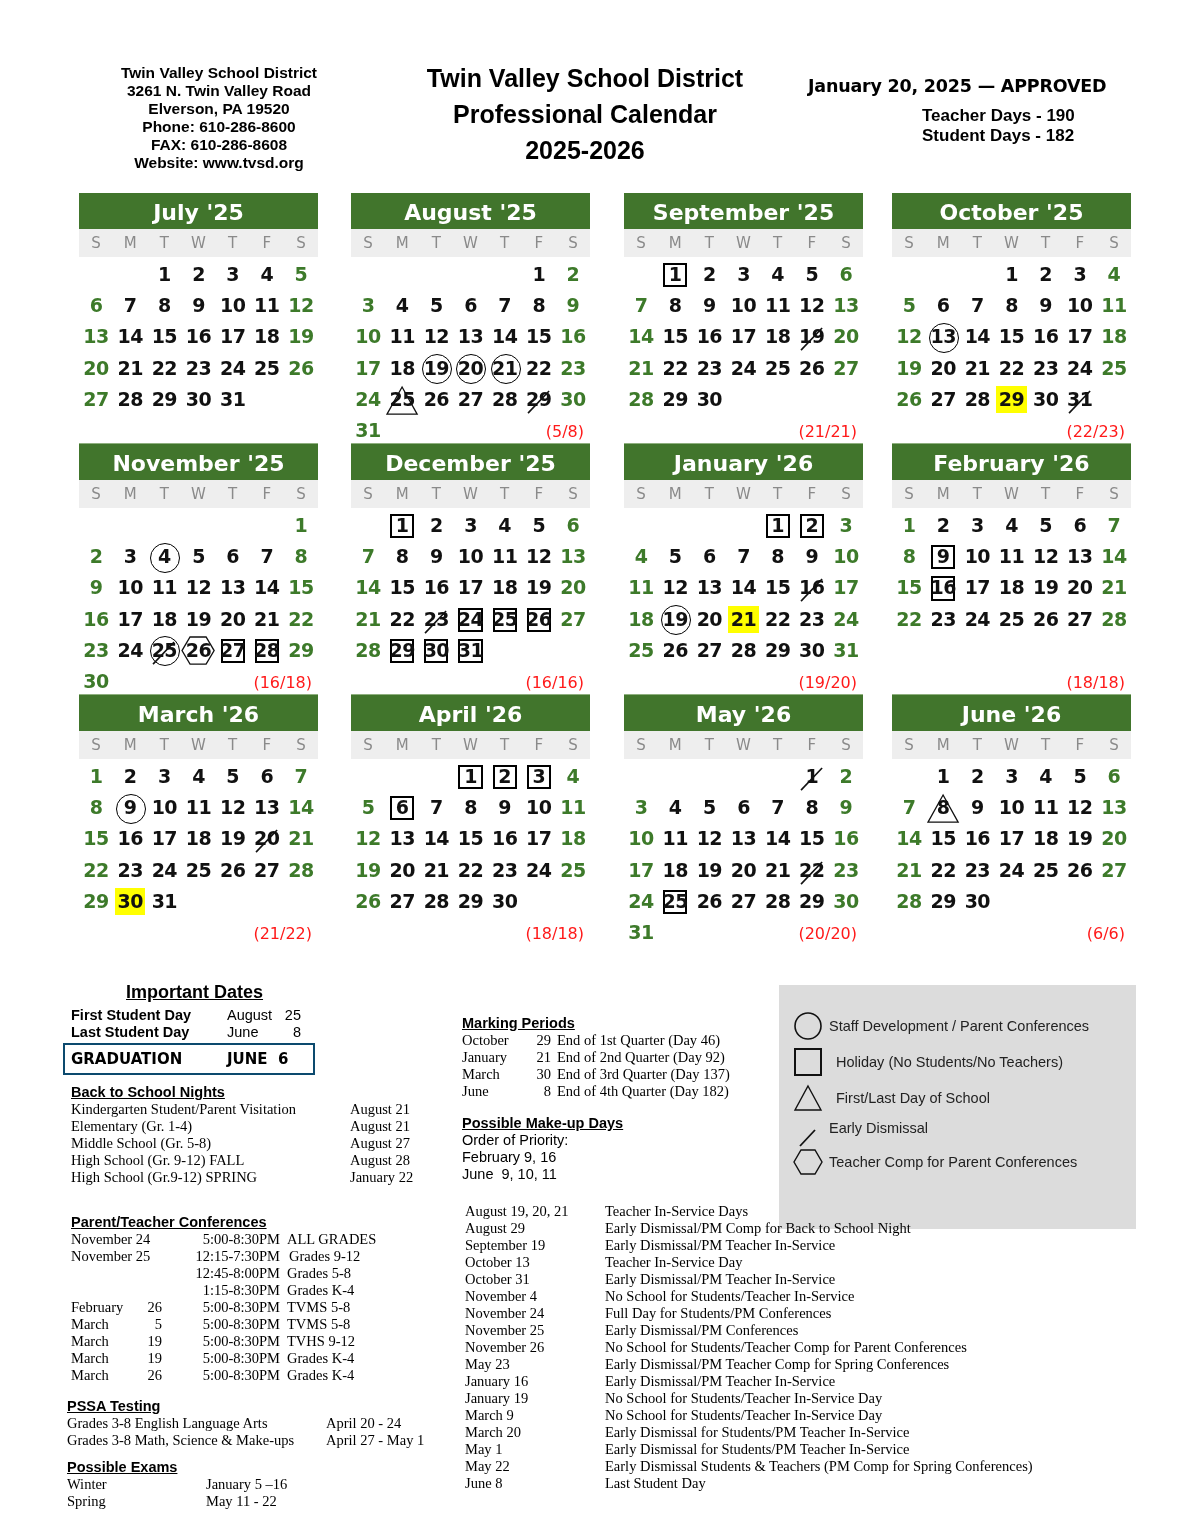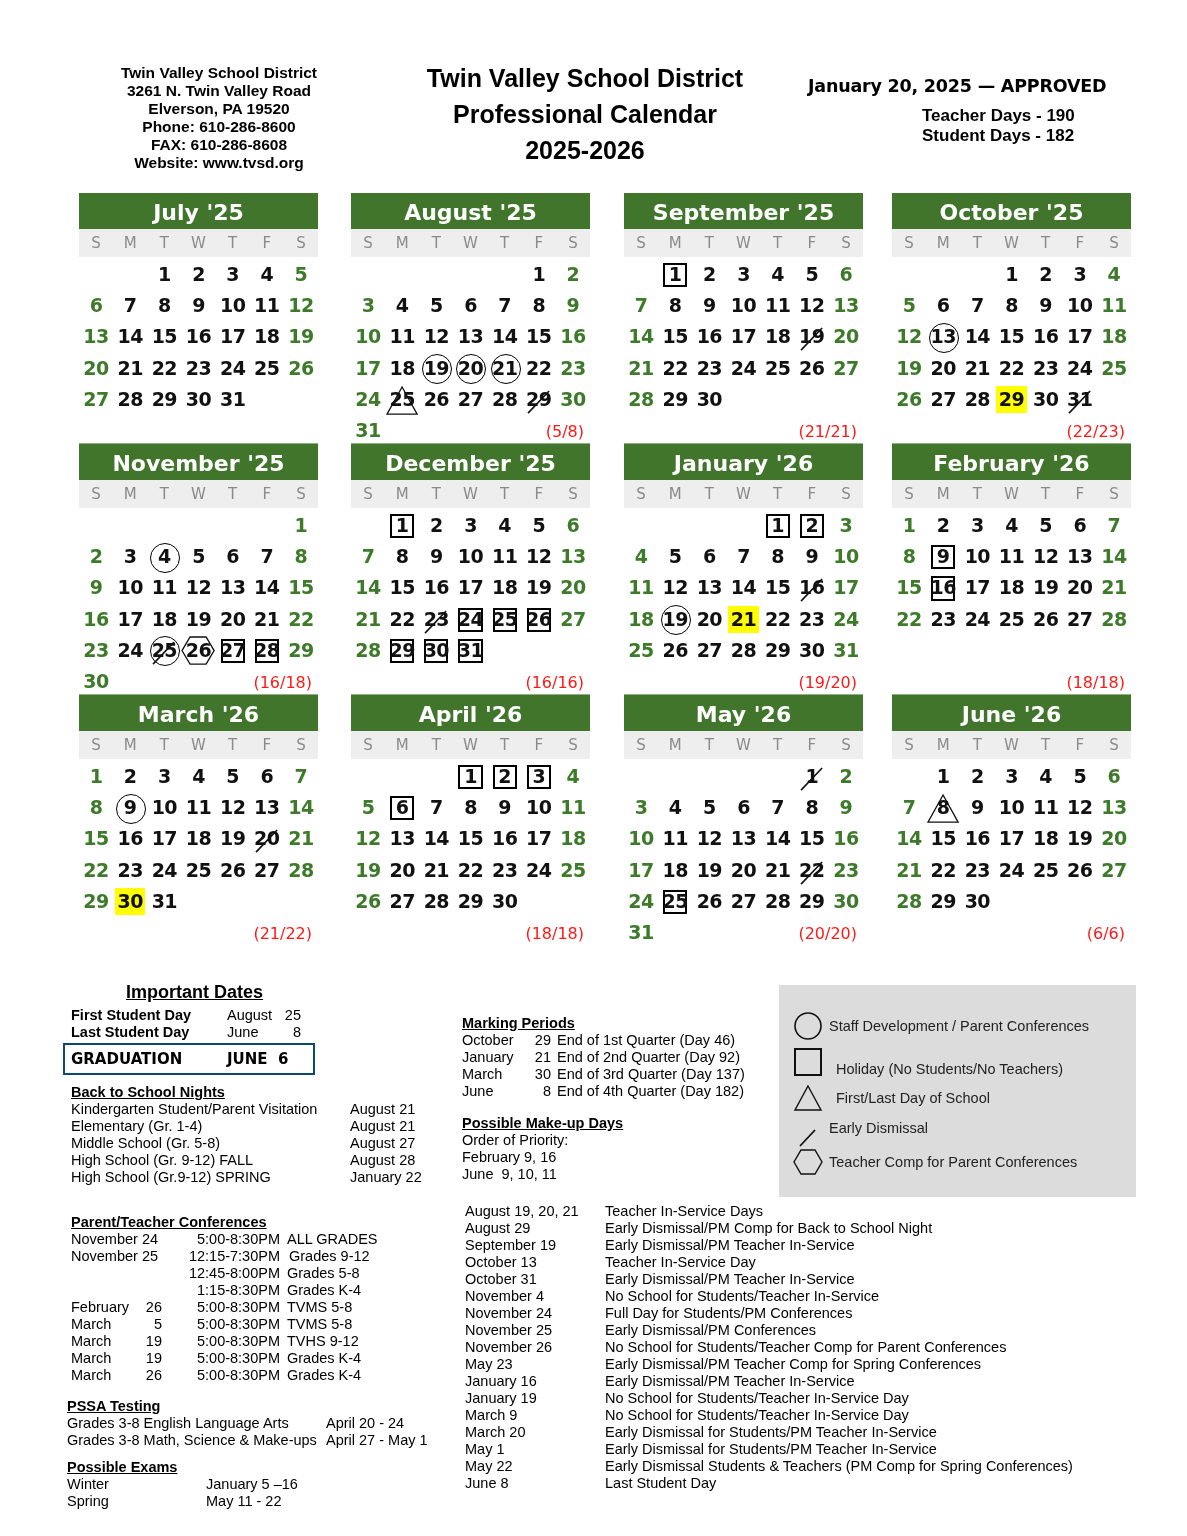--- a/index.html
+++ b/index.html
@@ -30,23 +30,23 @@
   .imp-table { position: absolute; left: 71px; top: 1007px; font-size: 14.5px; font-weight: bold; line-height: 17px; }
   .imp-table .row { display: flex; }
   .imp-table .lbl { width: 156px; }
   .imp-table .val { font-weight: normal; width: 50px; }
   .imp-table .n { font-weight: normal; width: 24px; text-align: right; }
   .grad-box { position: absolute; left: 63px; top: 1043px; width: 252px; height: 32px; border: 2px solid #0c4a6e; font-family: "DejaVu Sans", sans-serif; font-weight: bold; font-size: 15px; line-height: 28px; padding-left: 6px; display: flex; }
   .grad-box .g1 { width: 156px; }
 
   .sec-title { font-weight: bold; font-size: 14.5px; text-decoration: underline; line-height: 17px; }
   .sec { position: absolute; font-size: 14.5px; line-height: 17px; }
-  .sec .row { display: flex; white-space: nowrap; }
-
-  .legend { position: absolute; left: 779px; top: 985px; width: 357px; height: 212px; background: #dcdcdc; }
+  .sec .row { display: flex; white-space: nowrap; font-family: Liberation Serif, serif; }
+
+  .legend { position: absolute; left: 779px; top: 985px; width: 357px; height: 244px; background: #dcdcdc; }
   .legend-item { position: absolute; left: 14px; display: flex; align-items: center; font-size: 14.5px; color: #222; }
   .legend-item svg { flex: none; }
 </style>
 </head>
 <body>
 
 <div class="district-info">
   <div>Twin Valley School District</div>
   <div>3261 N. Twin Valley Road</div>
   <div>Elverson, PA  19520</div>
@@ -839,21 +839,21 @@
   <div style="white-space:pre">June  9, 10, 11</div>
 </div>
 
 <div class="legend">
   <div class="legend-item" style="top:26px;">
     <svg width="30" height="30">
         <circle cx="15" cy="15" r="13" fill="none" stroke="#111" stroke-width="1.6"></circle>
       </svg>
     <span style="margin-left:6px">Staff Development / Parent Conferences</span>
   </div>
-  <div class="legend-item" style="top:62px;align-items:flex-end;">
+  <div class="legend-item" style="top:62px;">
     <svg width="30" height="30">
         <rect x="2" y="2" width="26" height="26" fill="none" stroke="#111" stroke-width="2"></rect>
       </svg>
     <span style="margin-left:13px">Holiday (No Students/No Teachers)</span>
   </div>
   <div class="legend-item" style="top:98px;">
     <svg width="30" height="30">
         <polygon points="15,3 28,27 2,27" fill="none" stroke="#111" stroke-width="1.4"></polygon>
       </svg>
     <span style="margin-left:13px">First/Last Day of School</span>

